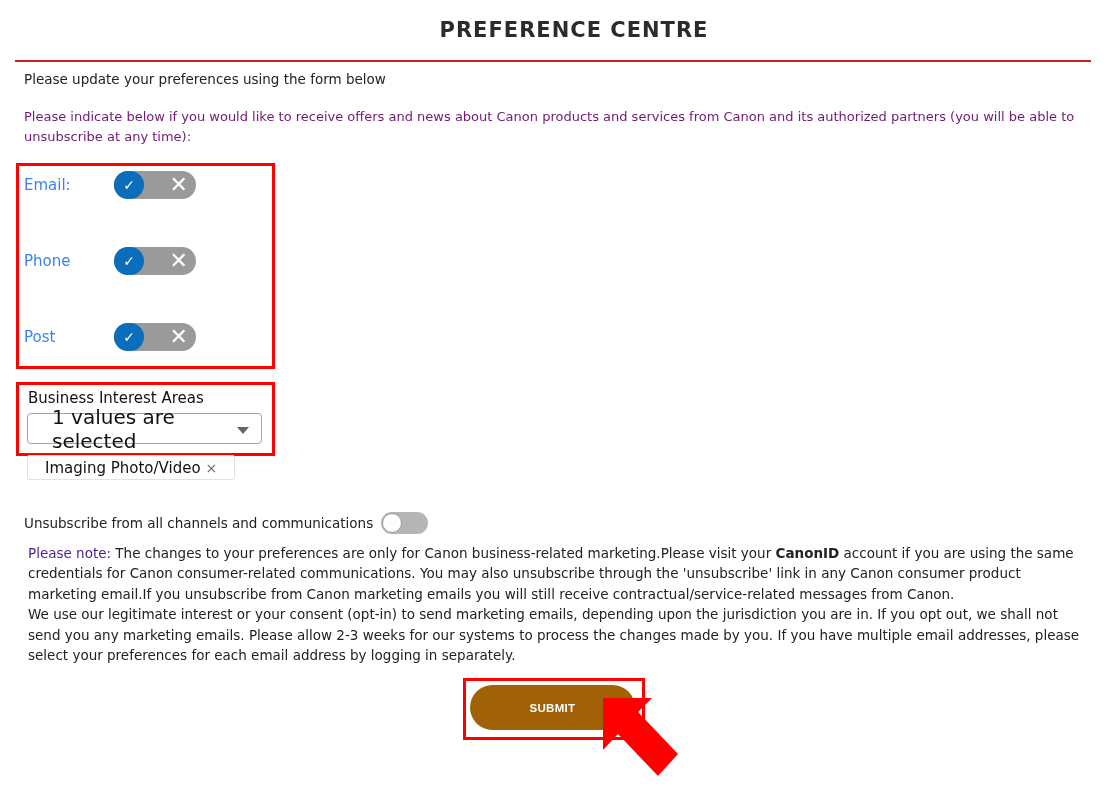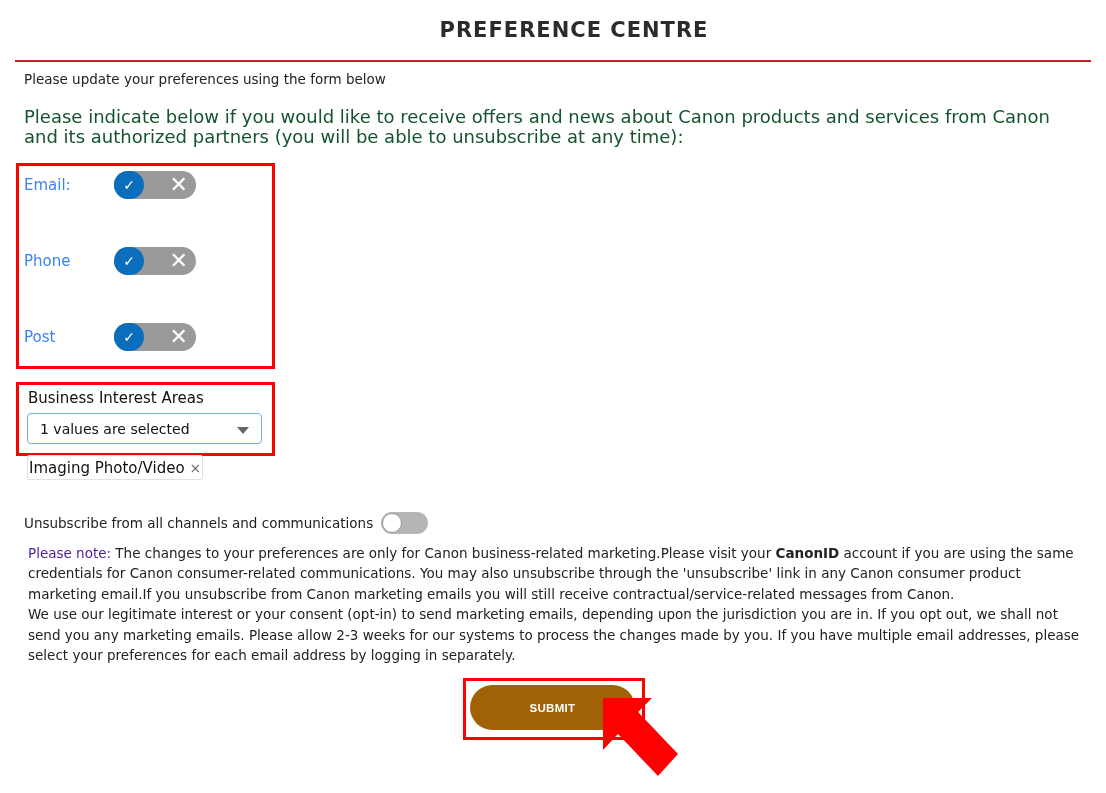--- a/index.html
+++ b/index.html
@@ -8,49 +8,49 @@
 
     .title {
       position: absolute; left: 0; top: 18px; width: 1106px; text-align: center;
       font-family: "DejaVu Sans", sans-serif; font-weight: bold; font-size: 21px;
       letter-spacing: 1px; color: #2b2b2b; padding-left: 42px;
     }
     .title-rule {
       position: absolute; left: 15px; top: 60px; width: 1076px; height: 2px; background: #cc1f1f;
     }
     .intro1 { position: absolute; left: 24px; top: 71px; font-size: 13.5px; color: #222; }
-    .intro2 { position: absolute; left: 24px; top: 107px; width: 1060px; font-size: 18px; line-height: 20px; color: #14532d; }
+    .intro2 { position: absolute; left: 24px; top: 107px; width: 1060px; font-size: 13px; line-height: 20px; color: #701a75; }
 
     .hl-box { position: absolute; border: 3px solid #ff0000; }
 
     .channel-row { position: absolute; left: 24px; display: flex; align-items: center; }
     .channel-label { width: 90px; font-size: 15px; color: #3b82f6; }
     .toggle {
       position: relative; width: 82px; height: 28px; border-radius: 14px; background: #9a9a9a;
     }
     .toggle .knob {
       position: absolute; left: 0; top: 0; width: 30px; height: 28px; border-radius: 14px; background: #0a6ebd;
       display: flex; align-items: center; justify-content: center; color: #fff; font-size: 14px; font-weight: bold;
     }
     .toggle .xmark {
       position: absolute; right: 8px; top: 1px; color: #fff; font-size: 22px; font-weight: bold; line-height: 26px;
     }
 
     .bia-label { position: absolute; left: 28px; top: 389px; font-size: 15px; color: #111; }
     .bia-select {
       position: absolute; left: 27px; top: 413px; width: 235px; height: 31px; border: 1px solid #7aaee0;
-      border-radius: 4px; background: #fff; display: flex; align-items: center; padding-left: 12px;
-      font-size: 14px; color: #111;
+      border-radius: 4px; background: #fff; display: flex; align-items: center; padding-left: 24px;
+      font-size: 20px; color: #111;
     }
     .bia-select .caret {
       position: absolute; right: 12px; top: 13px; width: 0; height: 0;
       border-left: 6px solid transparent; border-right: 6px solid transparent; border-top: 7px solid #666;
     }
     .chip {
-      position: absolute; left: 27px; top: 455px; height: 25px; padding: 0 1px; border: 1px solid #e2e2e2;
+      position: absolute; left: 27px; top: 455px; height: 25px; padding: 0 17px; border: 1px solid #e2e2e2;
       border-radius: 2px; display: flex; align-items: center; font-size: 15px; color: #111;
     }
     .chip .chip-x { margin-left: 5px; color: #666; font-size: 14px; }
 
     .unsub-row { position: absolute; left: 24px; top: 512px; display: flex; align-items: center; font-size: 13.5px; color: #222; }
     .small-toggle {
       margin-left: 8px; width: 47px; height: 22px; border-radius: 11px; background: #b5b5b5; position: relative;
     }
     .small-toggle .knob {
       position: absolute; left: 1px; top: 1px; width: 20px; height: 20px; border-radius: 10px; background: #fff;

